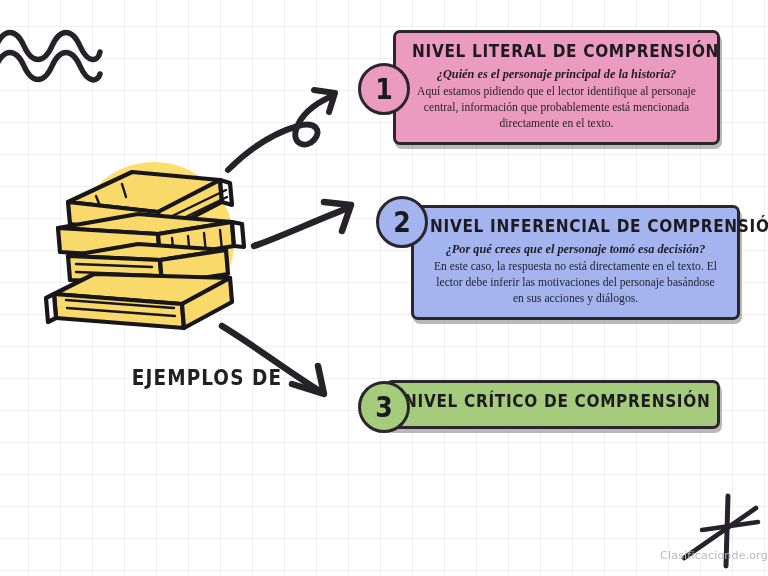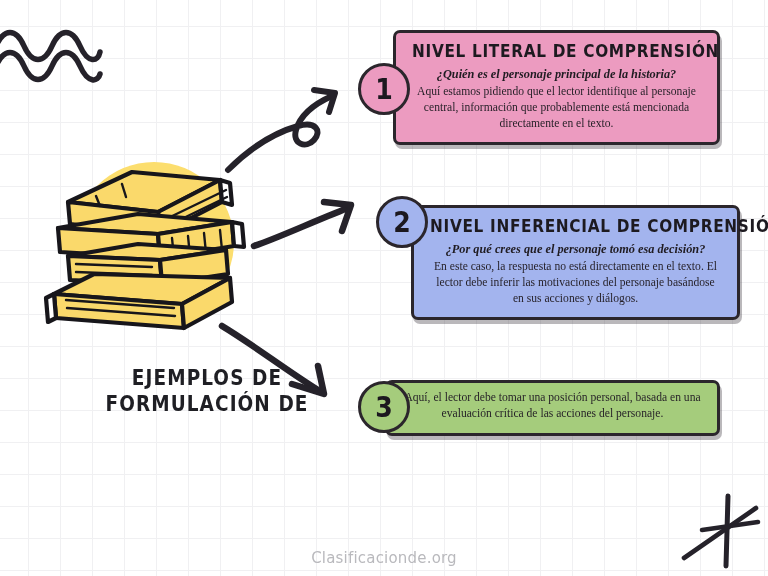--- a/index.html
+++ b/index.html
@@ -144,23 +144,23 @@
   #badge-1 { left: 358px; top: 63px;  background: #EC9BC0; }
   #badge-2 { left: 376px; top: 196px; background: #A3B4EE; }
   #badge-3 { left: 358px; top: 381px; background: #A5CC7C; }
 
   
   #footer-credit {
     position: absolute;
     left: 0;
     top: 549px;
     width: 768px;
-    text-align: center;
+    text-align: right;
     font-family: "DejaVu Sans", sans-serif;
-    font-size: 15px;
+    font-size: 11px;
     color: #b9b9bd;
     letter-spacing: .2px;
   }
 </style>
 </head>
 <body>
 
 <div id="canvas">
 
   <div class="deco" id="wave-deco">
@@ -233,21 +233,20 @@
         <path d="M148 154 L196 128 L198 152 L150 178 Z" fill="#FAD96B"></path>
         <path d="M20 144 L12 148 L14 172 L22 168 Z" fill="#ffffff"></path>
         <path d="M32 150 L140 158" stroke-width="2.4"></path>
         <path d="M33 158 L141 166" stroke-width="2.4"></path>
       </g>
     </svg>
   </div>
 
   <div id="main-title">
     <span class="tline">EJEMPLOS DE</span>
-    <span class="tline">FORMULACIÓN DE</span>
   </div>
 
   <div class="card" id="card-1">
     <div class="card-inner">
       <div class="card-title">NIVEL LITERAL DE COMPRENSIÓN</div>
       <div class="card-question">¿Quién es el personaje principal de la historia?</div>
       <div class="card-body">Aquí estamos pidiendo que el lector identifique al personaje central, información que probablemente está mencionada directamente en el texto.</div>
     </div>
   </div>
   <div class="num-badge" id="badge-1">1</div>
@@ -256,20 +255,20 @@
     <div class="card-inner">
       <div class="card-title">NIVEL INFERENCIAL DE COMPRENSIÓN</div>
       <div class="card-question">¿Por qué crees que el personaje tomó esa decisión?</div>
       <div class="card-body">En este caso, la respuesta no está directamente en el texto. El lector debe inferir las motivaciones del personaje basándose en sus acciones y diálogos.</div>
     </div>
   </div>
   <div class="num-badge" id="badge-2">2</div>
 
   <div class="card" id="card-3">
     <div class="card-inner">
-      <div class="card-body">Aquí, el lector debe tomar una posición personal, basada en una evaluación crítica de las acciones del personaje.</div>
+      <div class="card-title">NIVEL CRÍTICO DE COMPRENSIÓN</div>
     </div>
   </div>
   <div class="num-badge" id="badge-3">3</div>
 
   <div id="footer-credit">Clasificacionde.org</div>
 
 </div>
 
 </body></html>

